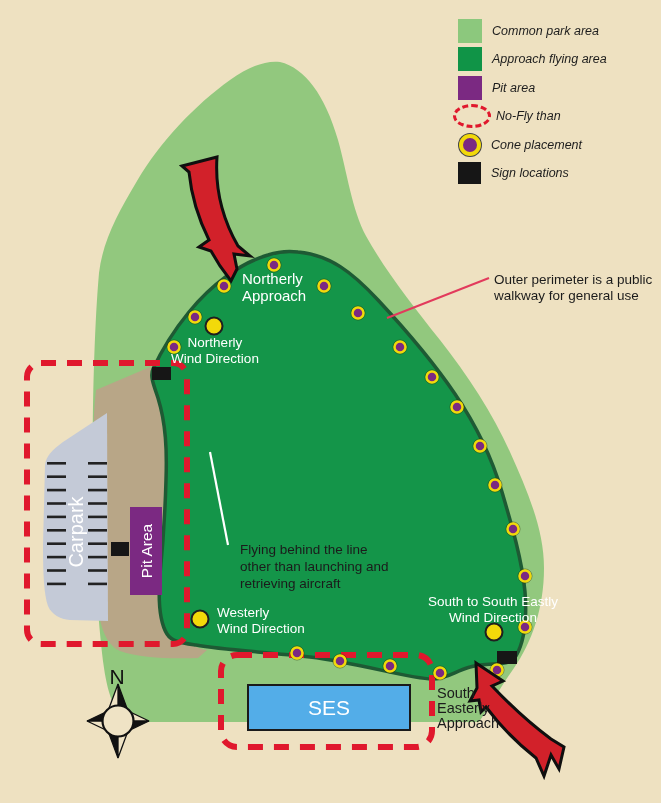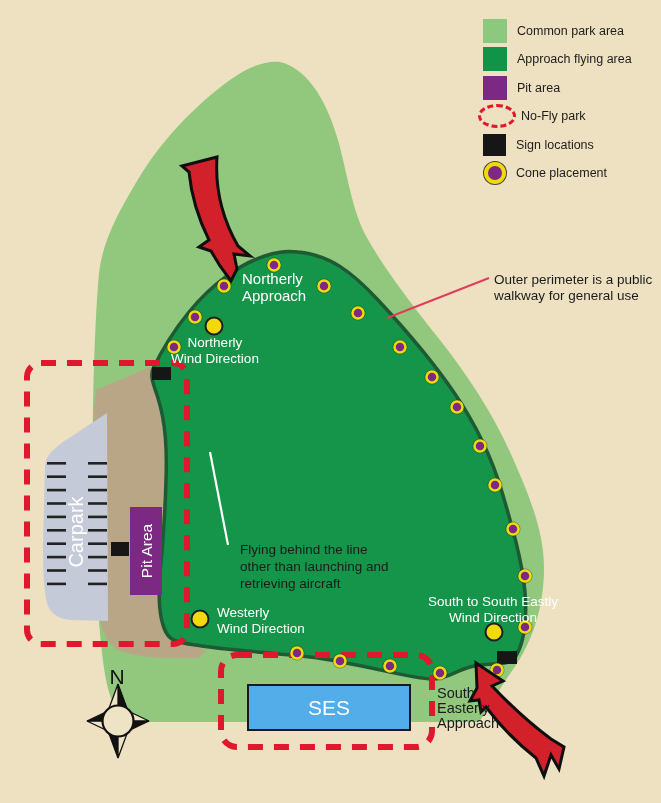--- a/index.html
+++ b/index.html
@@ -4,21 +4,21 @@
 <style>
   html,body{margin:0;padding:0;}
   body{width:661px;height:803px;overflow:hidden;background:#EEE1C1;
        font-family:"Liberation Sans",sans-serif;}
   #page{position:relative;width:661px;height:803px;}
   #map-svg{position:absolute;left:0;top:0;}
   .svgtext{font-family:"Liberation Sans",sans-serif;}
   .white-label{fill:#ffffff;}
   .dark-label{fill:#1b1b1b;}
   
-  .legend{position:absolute;left:483px;top:19px;width:178px;}
+  .legend{position:absolute;left:458px;top:19px;width:178px;font-style:italic;}
   .lrow{display:flex;align-items:center;height:24px;margin-bottom:4.4px;}
   .lrow .lbl{font-size:12.5px;color:#1d1d1d;margin-left:10px;white-space:nowrap;}
   .sw{flex:0 0 auto;width:24px;height:24px;}
   .sw-common{background:#8CC87D;}
   .sw-reserved{background:#109447;}
   .sw-pit{background:#7B2982;}
   .sw-carpark{background:#C4CAD7;}
   .sw-bungee{width:20px;height:20px;border-radius:50%;background:#F2D90A;border:2px solid #111;margin-left:1px;}
   .sw-nofly{width:32px;height:18px;border:3px dashed #E0182D;border-radius:50%;background:transparent;margin-left:-5px;margin-right:-5px;}
   .sw-sign{width:23px;height:22px;background:#161616;}
@@ -287,25 +287,25 @@
   <div class="lrow">
     <span class="sw sw-reserved"></span>
     <span class="lbl">Approach flying area</span>
   </div>
   <div class="lrow">
     <span class="sw sw-pit"></span>
     <span class="lbl">Pit area</span>
   </div>
   <div class="lrow">
     <span class="sw sw-nofly"></span>
-    <span class="lbl">No-Fly park</span>
+    <span class="lbl">No-Fly than</span>
+  </div>
+  <div class="lrow">
+    <span class="sw sw-cone"></span>
+    <span class="lbl">Cone placement</span>
   </div>
   <div class="lrow">
     <span class="sw sw-sign"></span>
     <span class="lbl">Sign locations</span>
   </div>
-  <div class="lrow">
-    <span class="sw sw-cone"></span>
-    <span class="lbl">Cone placement</span>
-  </div>
 </div>
 
 </div>
 
 </body></html>

